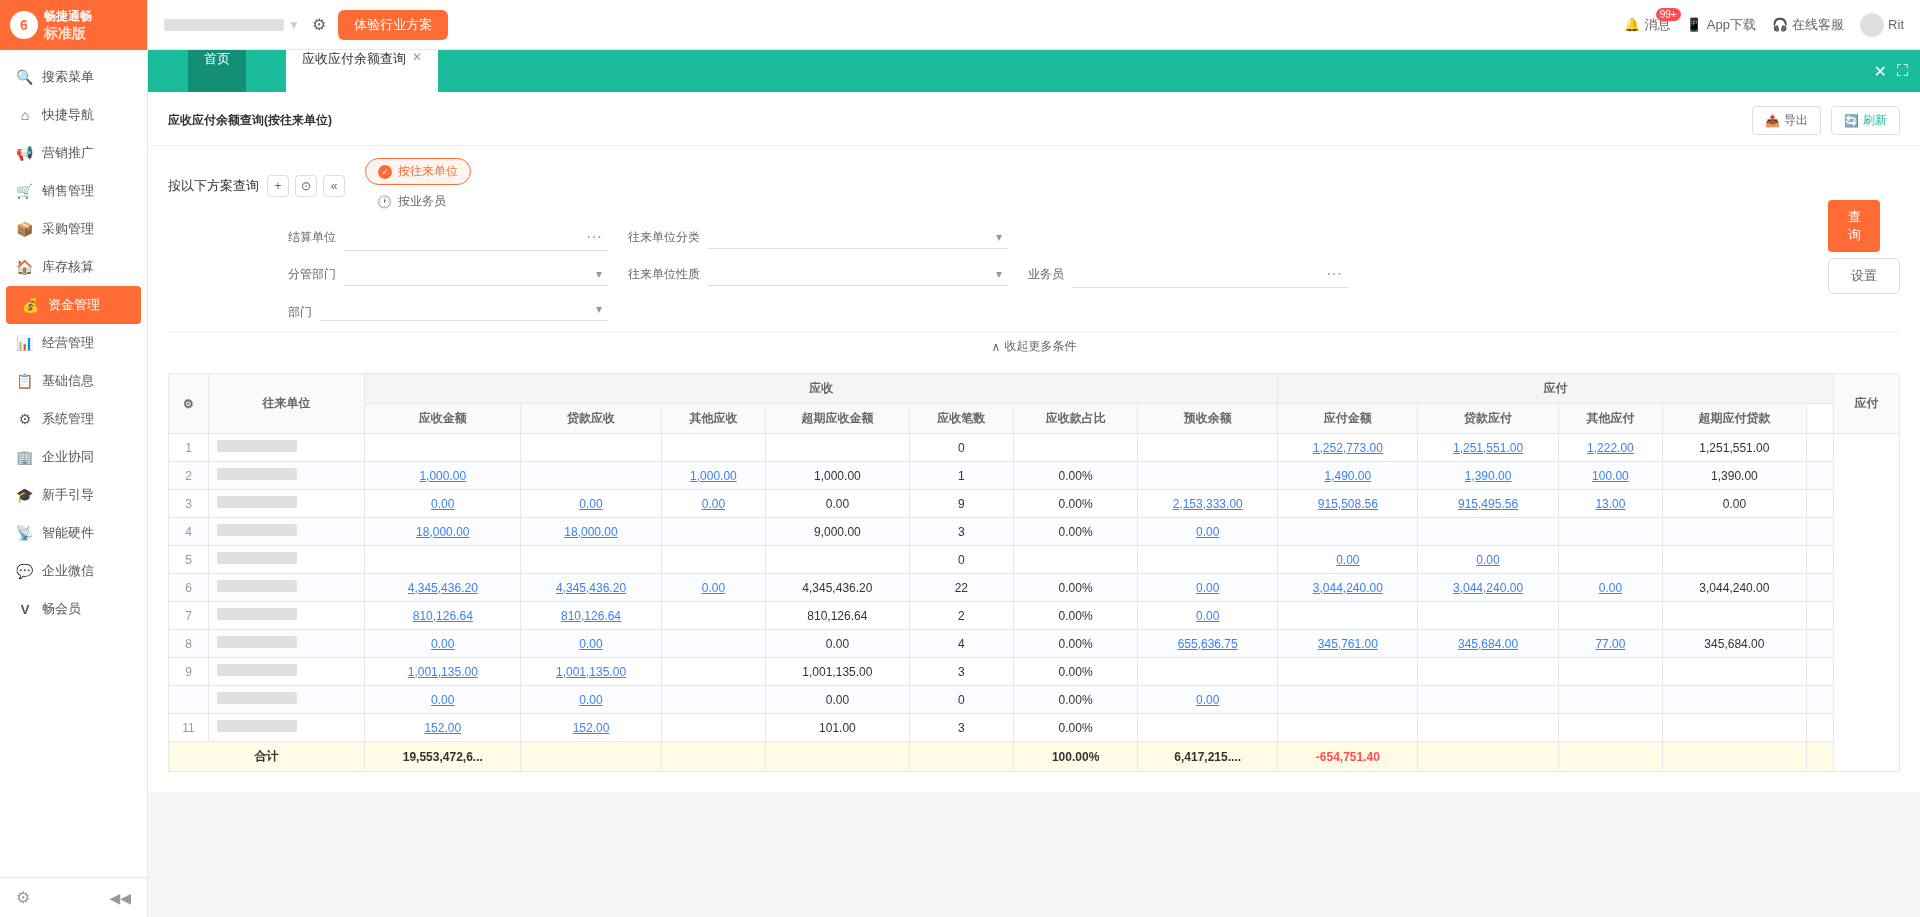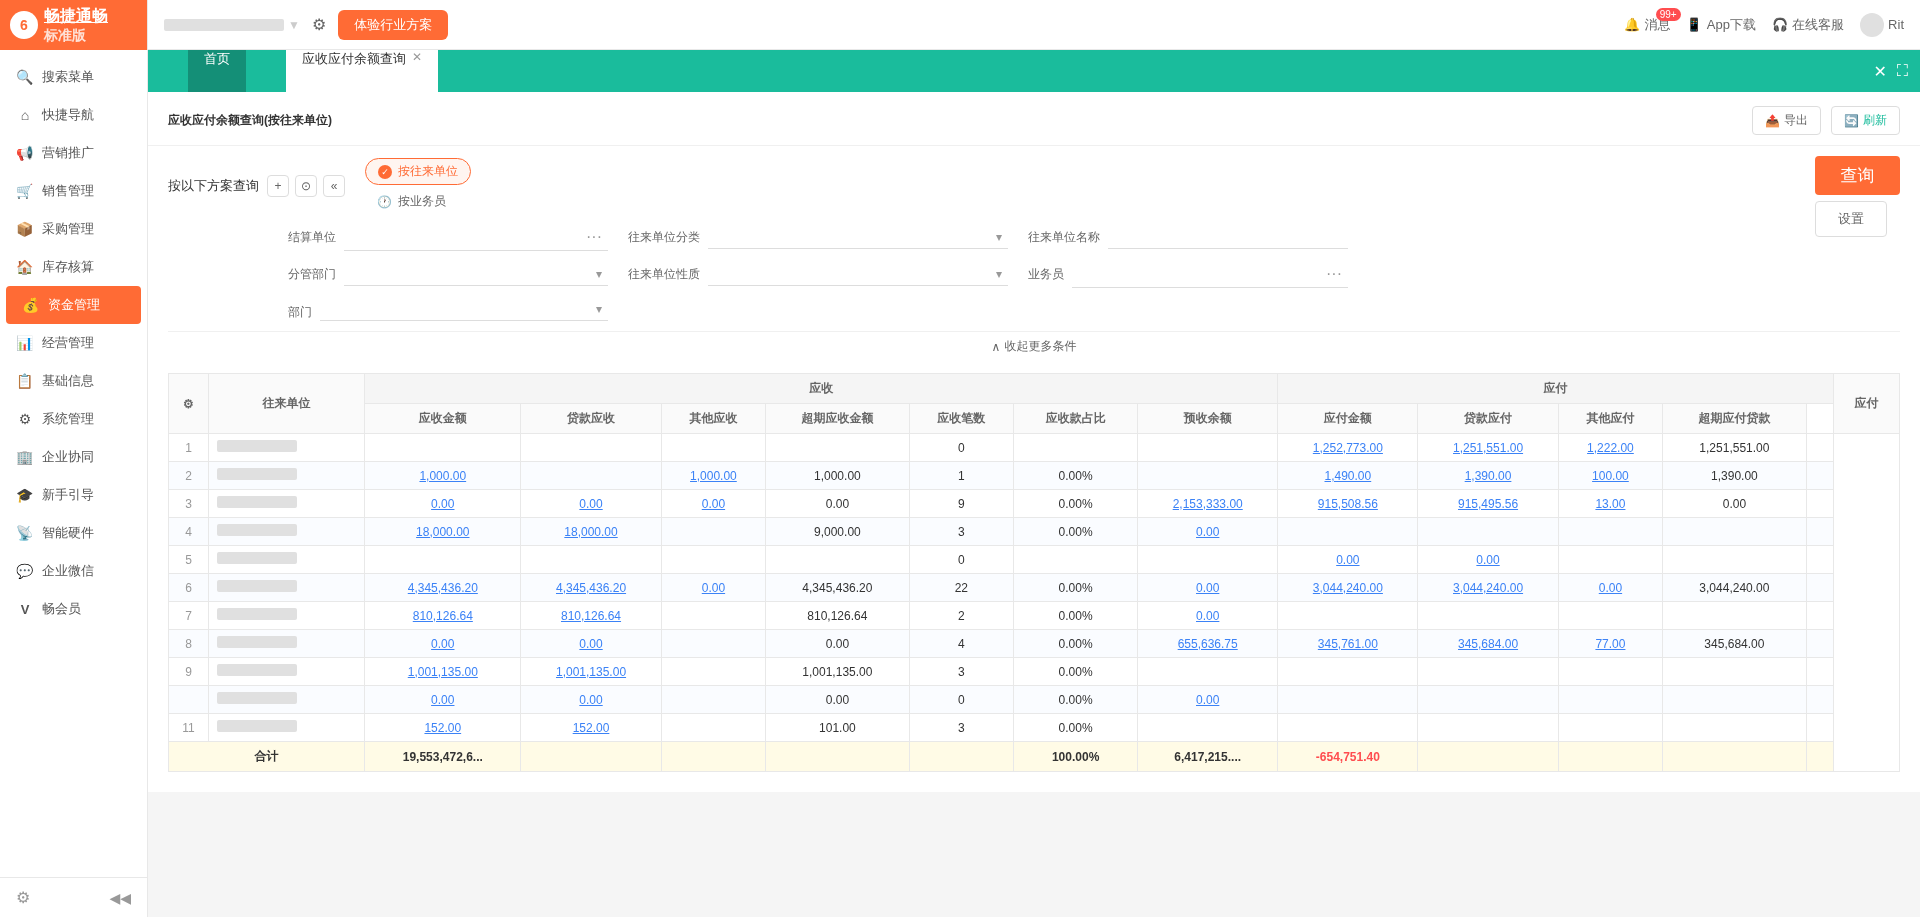--- a/index.html
+++ b/index.html
@@ -121,21 +121,21 @@
     }
     .filter-dots { color: #999; font-size: 16px; cursor: pointer; }
     .filter-chevron { color: #999; font-size: 12px; }
     .collapse-bar {
       display: flex; align-items: center; justify-content: center; gap: 4px;
       color: #666; font-size: 12px; cursor: pointer; padding: 6px 0;
       border-top: 1px solid #f0f0f0; margin-top: 4px;
     }
     .btn-query {
       background: #ff6b35; color: white; border: none; padding: 8px 20px;
-      border-radius: 4px; cursor: pointer; font-size: 17px; width: 85px;
+      border-radius: 4px; cursor: pointer; font-size: 13px; width: 52px; margin-top: 44px;
     }
     .btn-settings {
       background: white; color: #666; border: 1px solid #ddd; padding: 8px 20px;
       border-radius: 4px; cursor: pointer; font-size: 13px; width: 72px;
     }
 
     
     .table-container { margin: 0; padding: 0 20px 20px; overflow-x: auto; }
     .data-table {
       width: 100%; border-collapse: collapse; font-size: 12px;
@@ -156,21 +156,21 @@
   </style>
 </head>
 <body>
 
 <div class="sidebar">
   <div class="sidebar-logo">
     <div class="sidebar-logo-icon">
       <span>6</span>
     </div>
     <div>
-      <div style="font-size:16px;text-decoration:underline;">畅捷通畅</div>
+      <div style="font-size:12px;">畅捷通畅</div>
       <div style="font-size:14px;opacity:0.8;">标准版</div>
     </div>
   </div>
   <div class="sidebar-menu">
 
     <div class="sidebar-item">
       <span class="sidebar-item-icon">🔍</span>
       <span>搜索菜单</span>
     </div>
     <div class="sidebar-item">
@@ -323,24 +323,20 @@
             <div style="flex:1;border-bottom:1px solid #ddd;padding:4px 6px;display:flex;justify-content:flex-end;">
               <span class="filter-dots">···</span>
             </div>
           </div>
           <div class="filter-field" style="max-width:380px;">
             <span class="filter-label">往来单位分类</span>
             <div style="flex:1;border-bottom:1px solid #ddd;padding:4px 6px;display:flex;justify-content:flex-end;">
               <span class="filter-chevron">▾</span>
             </div>
           </div>
-          <div class="filter-field" style="max-width:320px;">
-            <span class="filter-label">往来单位名称</span>
-            <input class="filter-input" type="text" style="">
-          </div>
         </div>
 
         <div class="filter-row" style="margin-left:120px;">
           <div class="filter-field" style="max-width:320px;">
             <span class="filter-label">分管部门</span>
             <div style="flex:1;border-bottom:1px solid #ddd;padding:4px 6px;display:flex;justify-content:flex-end;">
               <span class="filter-chevron">▾</span>
             </div>
           </div>
           <div class="filter-field" style="max-width:380px;">

